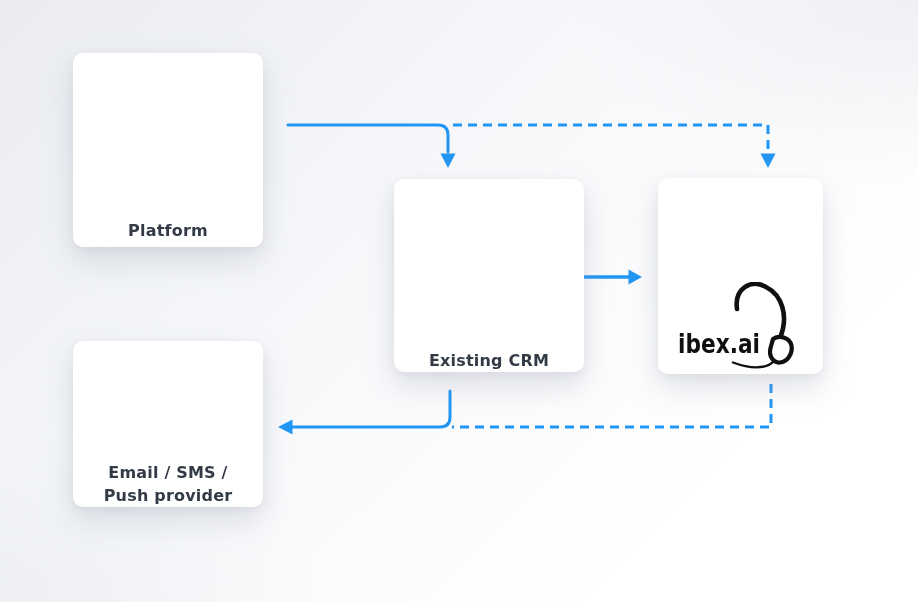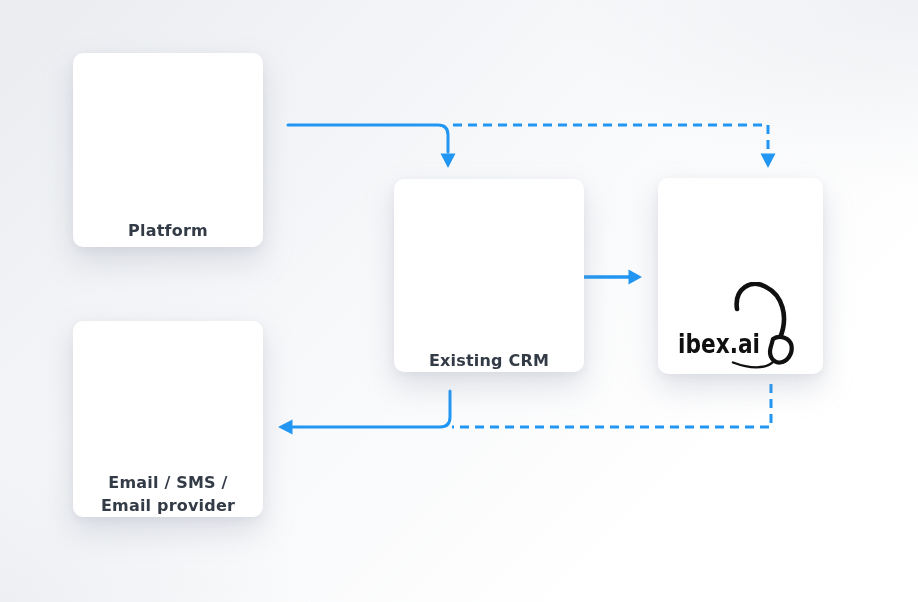--- a/index.html
+++ b/index.html
@@ -31,21 +31,21 @@
     color:#333b46;
     font-size:16px;
     font-weight:600;
     line-height:1.45;
     letter-spacing:.2px;
   }
   .node .label span{display:block;}
   #node-platform {left:73px; top:53px;  width:190px; height:194px;}
   #node-crm      {left:360px;top:179px; width:190px; height:193px;margin-left:34px;}
   #node-ibex     {left:658px;top:178px; width:165px; height:196px;}
-  #node-provider {left:73px; top:321px; width:190px; height:196px;}
+  #node-provider {left:73px; top:341px; width:190px; height:166px;}
   #node-platform .label{transform:translateY(-5px);}
   .connectors{
     position:absolute;left:0;top:0;width:918px;height:602px;
     pointer-events:none;
   }
   .ibex-logo{display:block;}
 </style>
 </head>
 <body>
 
@@ -101,17 +101,17 @@
 
         <path d="M96 79 C88 88, 71 86.5, 55 80.5" fill="none" stroke="#101010" stroke-width="2.4" stroke-linecap="round"></path>
       </g>
       <text x="0" y="71" font-family="DejaVu Sans, Liberation Sans, sans-serif" font-size="27" font-weight="700" fill="#101010" textLength="82" lengthAdjust="spacingAndGlyphs">ibex.ai</text>
     </svg>
   </div>
 
   <div class="node" id="node-provider">
     <div class="label">
       <span>Email / SMS /</span>
-      <span>Email provider</span>
+      <span>Push provider</span>
     </div>
   </div>
 
 </div>
 
 </body></html>

